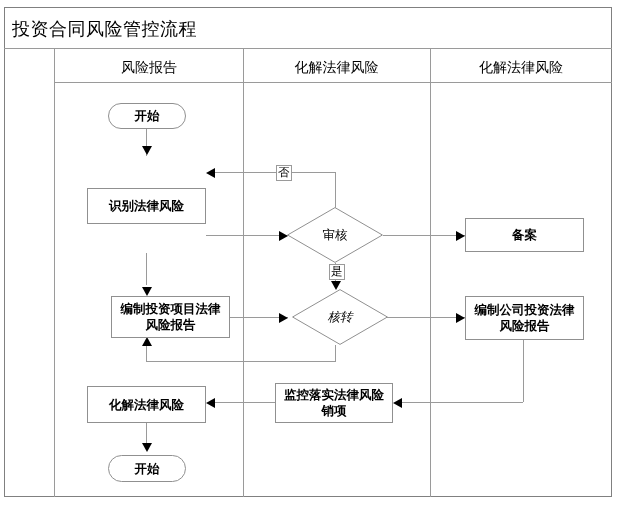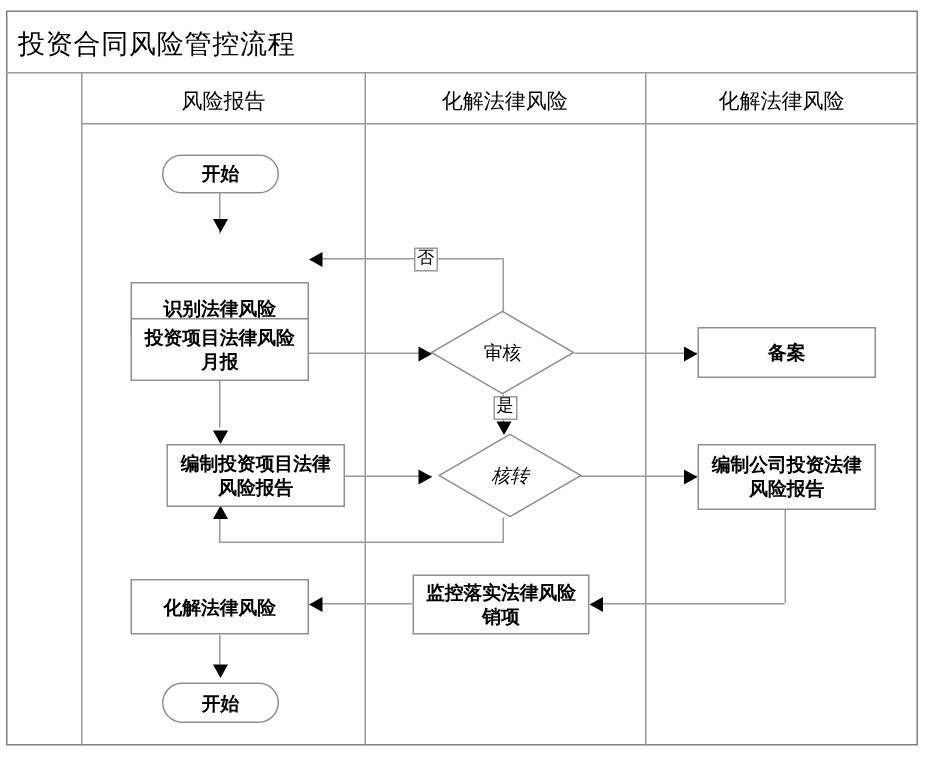--- a/index.html
+++ b/index.html
@@ -212,21 +212,20 @@
   <div class="conn-h" style="left:213px; top:402px; width:62px;"></div>
   <div class="arrow left" style="left:206px; top:398px;"></div>
 
   <div class="conn-v" style="left:146px; top:423px; height:27px;"></div>
   <div class="arrow down" style="left:142px; top:443px;"></div>
 
   <div class="node oval" style="left:108px; top:103px; width:78px; height:26px;">开始</div>
 
   <div class="node" style="left:87px; top:155px; width:119px; height:36px;margin-top:33px;">识别法律风险</div>
 
-  <div class="node" style="left:87px; top:212px; width:119px; height:42px;">投资项目法律风险<br>月报</div>
 
   <div class="node" style="left:87px; top:296px; width:119px; height:42px;margin-left:24px;">编制投资项目法律<br>风险报告</div>
 
   <div class="node" style="left:87px; top:386px; width:119px; height:37px;text-align:right;">化解法律风险</div>
 
   <div class="node oval" style="left:108px; top:455px; width:78px; height:27px;">开始</div>
 
   <div class="diamond" style="left:287px; top:207px; width:96px; height:56px;">
     <svg class="dshape" viewBox="0 0 96 56" preserveAspectRatio="none">
       <polygon points="48,0.6 95.4,28 48,55.4 0.6,28" fill="#ffffff" stroke="#909090" stroke-width="1"></polygon>

